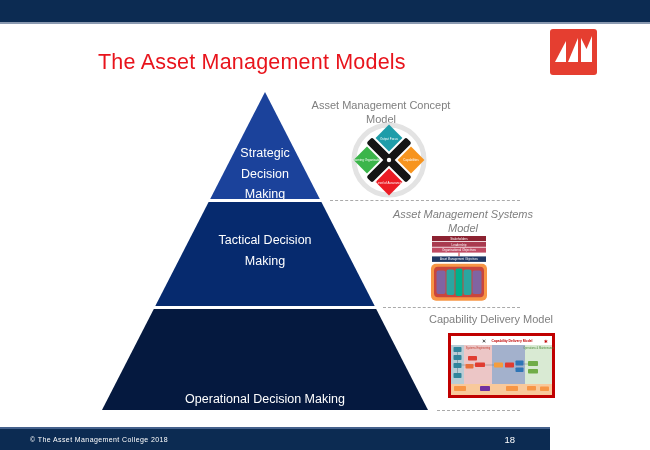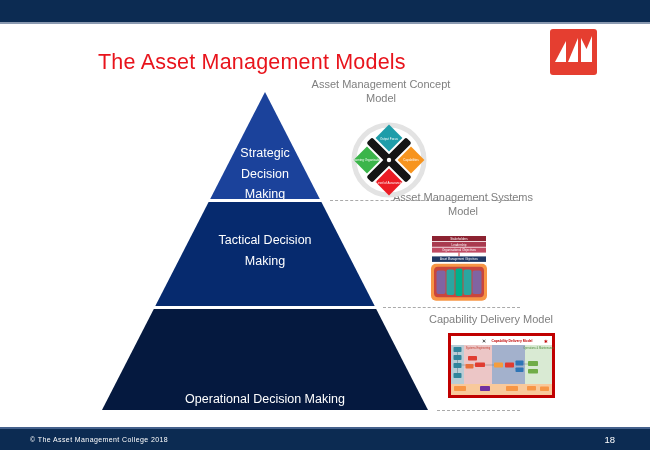--- a/index.html
+++ b/index.html
@@ -2,21 +2,21 @@
 <html><head>
 <meta charset="utf-8">
 <style>
   html,body{margin:0;padding:0;background:#fff;}
   .slide{position:relative;width:650px;height:450px;overflow:hidden;
          font-family:"Liberation Sans",sans-serif;background:#fff;}
 
   
   .topbar{position:absolute;left:0;top:0;width:650px;height:22px;
           background:#0C2B52;border-bottom:2px solid #8A99B0;}
-  .footer{position:absolute;left:0;bottom:0;width:650px;height:23px;
+  .footer{position:absolute;left:0;bottom:0;width:550px;height:23px;
           background:#0C2B52;border-top:2px solid #44618C;
           display:flex;align-items:center;justify-content:space-between;
           box-sizing:border-box;padding:0 35px 0 30px;}
   .footer .copy{color:#FFFFFF;font-size:7px;letter-spacing:.4px;}
   .footer .page{color:#FFFFFF;font-size:9.5px;}
 
   
   .title{position:absolute;left:86px;top:38px;margin:12px;color:#E8141C;
          font-size:21.5px;font-weight:500;letter-spacing:.2px;}
   .logo{position:absolute;left:550px;top:29px;width:47px;height:46px;
@@ -40,22 +40,22 @@
 
   
   .dash{position:absolute;height:0;border-top:1px dashed #AAAAAA;}
   .dash1{left:330px;top:200px;width:190px;}
   .dash2{left:383px;top:307px;width:137px;}
   .dash3{left:437px;top:410px;width:83px;}
 
   
   .mlabel{position:absolute;color:#7F7F7F;text-align:center;
           font-size:11px;line-height:1.27;}
-  .ml-concept{left:311px;top:78px;width:140px;}
-  .ml-systems{left:392px;top:191px;width:142px;}
+  .ml-concept{left:311px;top:99px;width:140px;}
+  .ml-systems{left:392px;top:208px;width:142px;font-style:italic;}
   .ml-capability{left:411px;top:313px;width:160px;}
 
   
   .fig{position:absolute;}
   .fig-concept{left:348px;top:119px;}
   .fig-systems{left:430px;top:233px;}
   .fig-capability{left:448px;top:333px;}
   svg{font-family:"Liberation Sans",sans-serif;}
 </style>
 </head>

